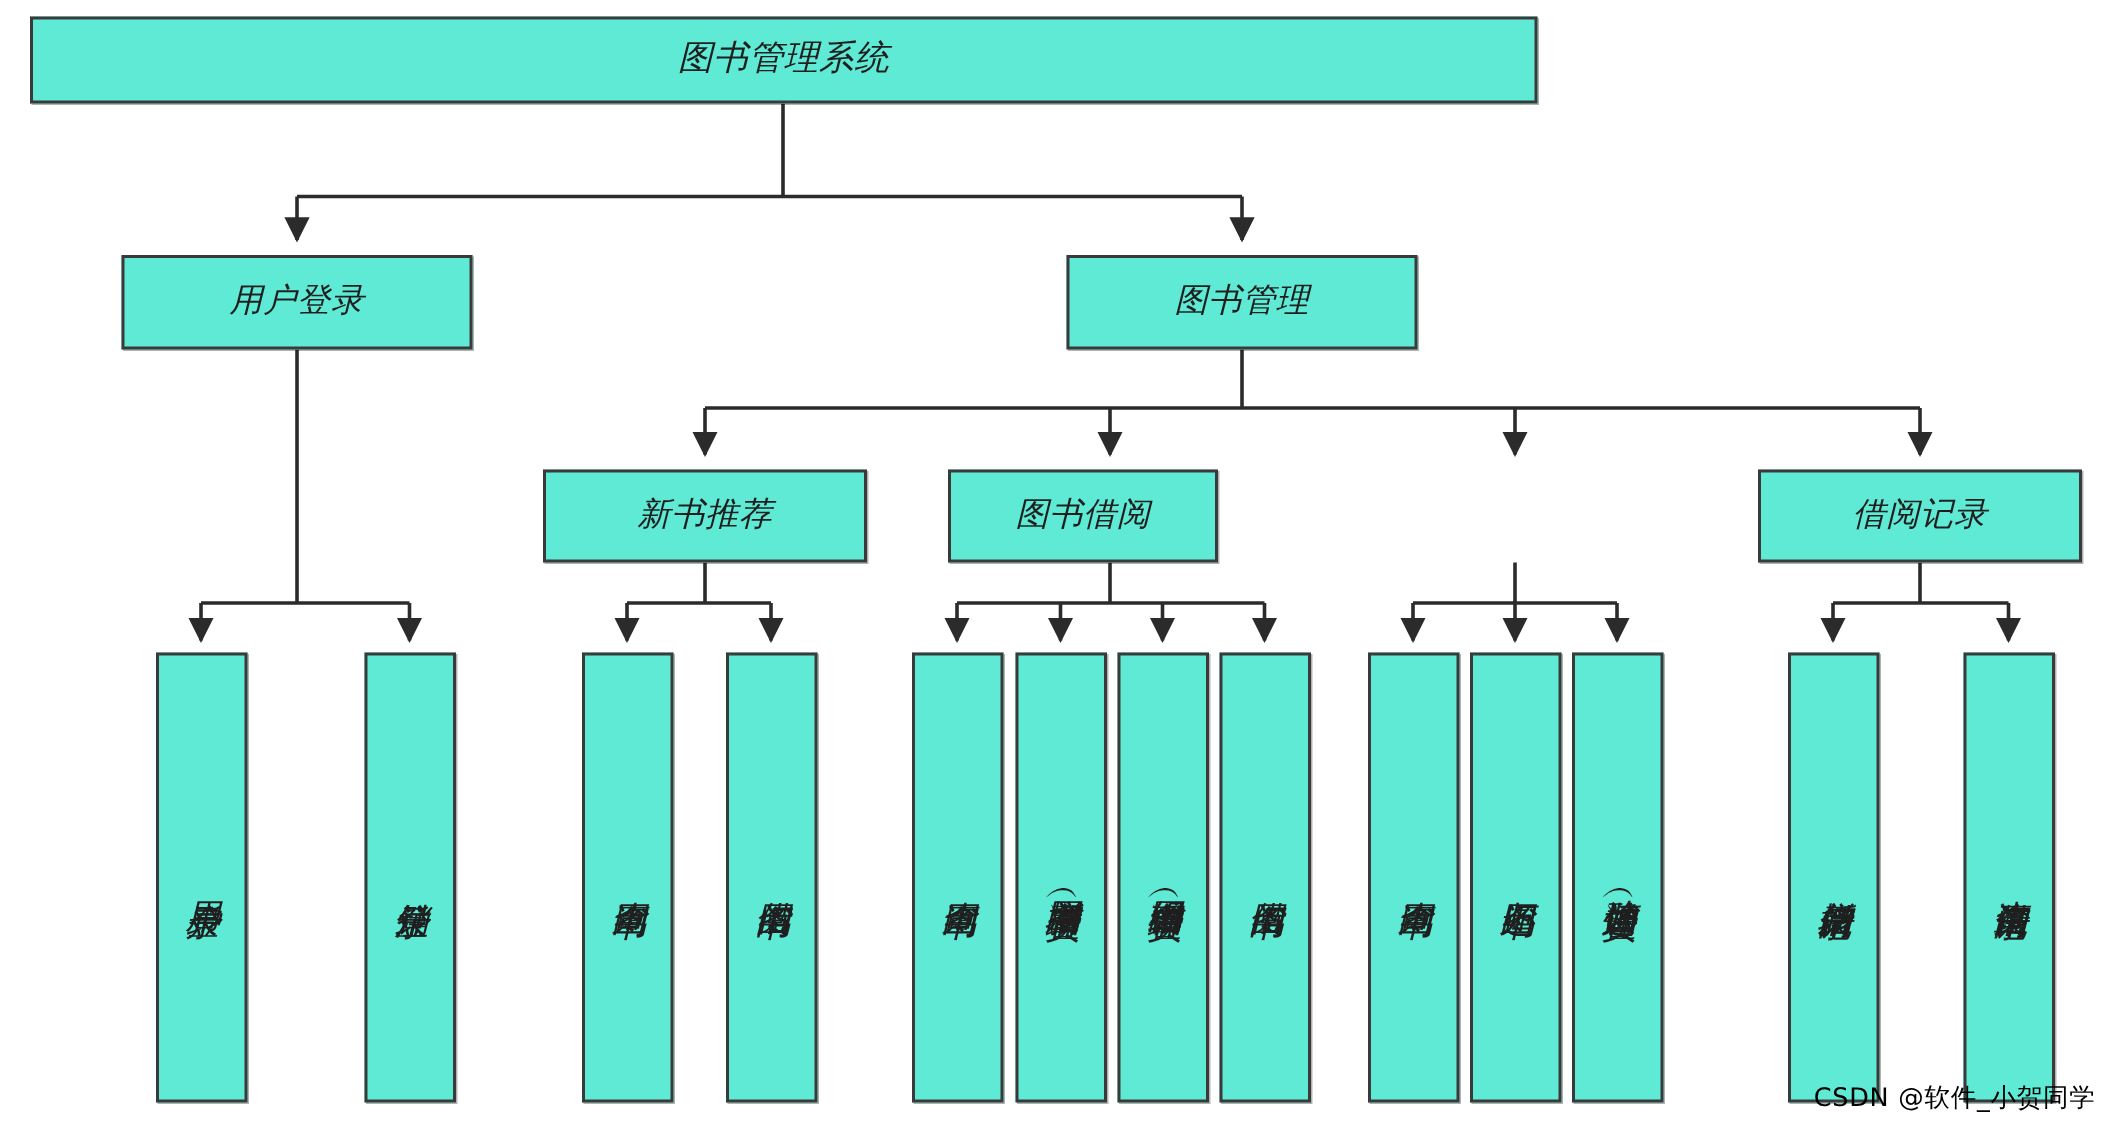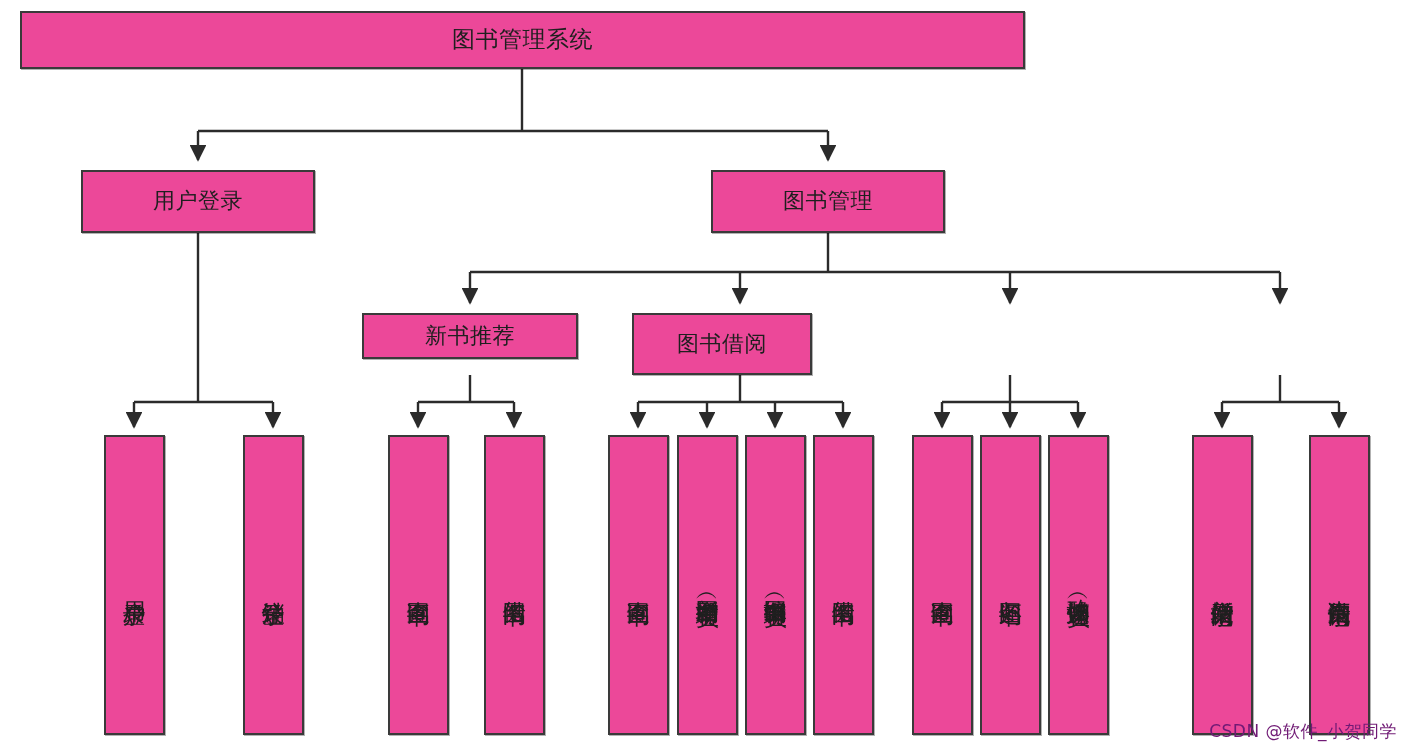--- a/index.html
+++ b/index.html
@@ -19,27 +19,28 @@
   #wires{
     position:absolute;
     left:0; top:0;
     width:1405px; height:747px;
     pointer-events:none;
   }
   
   .node{
     position:absolute;
     box-sizing:border-box;
-    background:#ec4899;
+    background:#5eead4;
     border:2px solid #3a3a3a;
     display:flex;
     align-items:center;
     justify-content:center;
     text-align:center;
     box-shadow:1px 1px 0 rgba(0,0,0,0.30);
+    font-style:italic;
   }
   .node .lbl{
     display:block;
     line-height:1.12;
     letter-spacing:0.5px;
     color:#1f1f1f;
   }
   
   .node.horiz .lbl{
     font-size:22px;
@@ -58,21 +59,21 @@
     letter-spacing:1px;
     white-space:nowrap;
     max-height:100%;
   }
   
   #watermark{
     position:absolute;
     right:8px;
     bottom:4px;
     font-size:17px;
-    color:#701a75;
+    color:#000000;
     letter-spacing:0.5px;
     white-space:nowrap;
     user-select:none;
   }
 </style>
 </head>
 <body>
 
 <div id="canvas">
 
@@ -132,29 +133,32 @@
   </div>
 
   <div class="node horiz" id="node-user-login" style="left:81px; top:170px; width:234px; height:63px;">
     <span class="lbl">用户登录</span>
   </div>
 
   <div class="node horiz" id="node-book-manage" style="left:711px; top:170px; width:234px; height:63px;">
     <span class="lbl">图书管理</span>
   </div>
 
-  <div class="node horiz" id="node-new-book-recommend" style="left:362px; top:313px; width:216px; height:46px;align-items:center;">
+  <div class="node horiz" id="node-new-book-recommend" style="left:362px; top:313px; width:216px; height:62px;align-items:center;">
     <span class="lbl">新书推荐</span>
   </div>
 
   <div class="node horiz" id="node-book-borrow" style="left:632px; top:313px; width:180px; height:62px;">
     <span class="lbl">图书借阅</span>
   </div>
 
 
+  <div class="node horiz" id="node-borrow-record" style="left:1172px; top:313px; width:216px; height:62px;">
+    <span class="lbl">借阅记录</span>
+  </div>
 
   <div class="node vert" style="left:104px; top:435px; width:61px; height:300px;">
     <span class="lbl">用户登录</span>
   </div>
 
   <div class="node vert" style="left:243px; top:435px; width:61px; height:300px;">
     <span class="lbl">注销登录</span>
   </div>
 
   <div class="node vert" style="left:388px; top:435px; width:61px; height:300px;">

